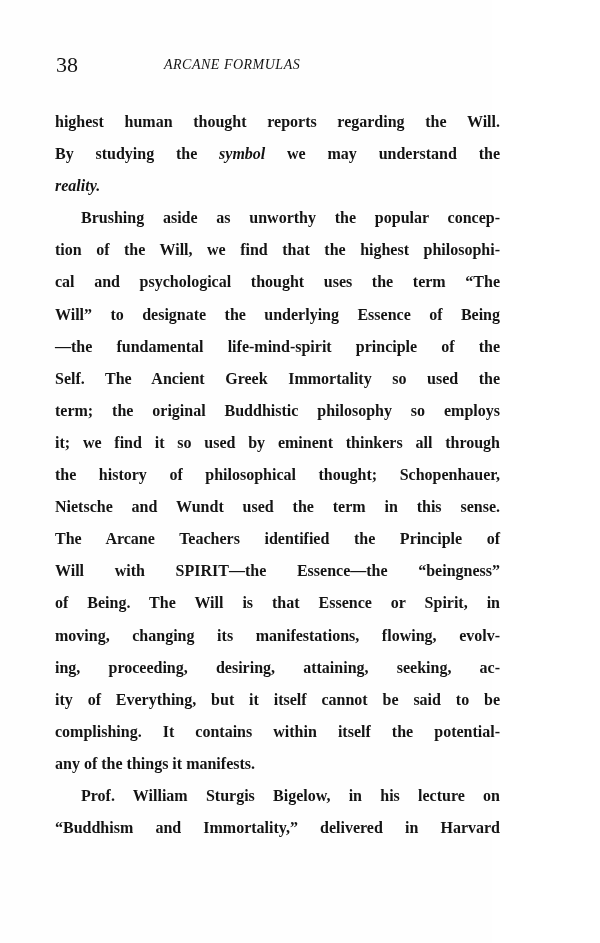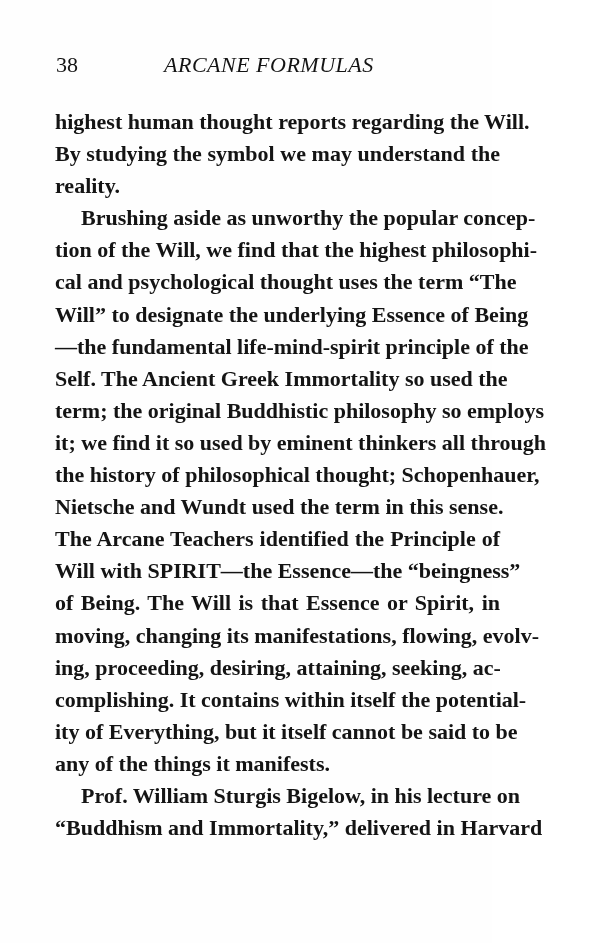--- a/index.html
+++ b/index.html
@@ -35,50 +35,51 @@
       font-family: "Liberation Serif", serif;
       font-size: 22px;
       line-height: 30px;
     }
     .book-title {
       position: absolute;
       left: 108px;
       top: 0;
       font-family: "Liberation Serif", serif;
       font-style: italic;
-      font-size: 22px;
+      font-size: 14px;
       letter-spacing: 0.5px;
       line-height: 30px;
     }
     .body-text {
       position: absolute;
       top: 122px;
       left: 55px;
       width: 445px;
     }
     .line {
       display: block;
       height: 32.1px;
       font-family: "Liberation Serif", serif;
       font-weight: bold;
-      font-size: 22px;
+      font-size: 16px;
       line-height: 32.1px;
       text-align: justify;
       text-align-last: justify;
       white-space: nowrap;
       overflow: visible;
       transform: translateY(-16px);
     }
     .line.last {
       text-align-last: left;
     }
     .line.indent {
       padding-left: 26px;
     }
     .line .ital {
+      font-style: italic;
       margin-top: 25px;
     }
   </style>
 </head>
 <body>
 
 <div class="page">
   <div class="running-head">
     <span class="page-number">38</span>
     <span class="book-title">ARCANE FORMULAS</span>
@@ -96,19 +97,19 @@
       <div class="line"><span>Self.  The Ancient Greek Immortality so used the</span></div>
       <div class="line"><span>term; the original Buddhistic philosophy so employs</span></div>
       <div class="line"><span>it; we find it so used by eminent thinkers all through</span></div>
       <div class="line"><span>the history of philosophical thought; Schopenhauer,</span></div>
       <div class="line"><span>Nietsche and Wundt used the term in this sense.</span></div>
       <div class="line"><span>The Arcane Teachers identified the Principle of</span></div>
       <div class="line"><span>Will with SPIRIT—the Essence—the “beingness”</span></div>
       <div class="line"><span>of Being.  The Will is that Essence or Spirit, in</span></div>
       <div class="line"><span>moving, changing its manifestations, flowing, evolv-</span></div>
       <div class="line"><span>ing, proceeding, desiring, attaining, seeking, ac-</span></div>
+      <div class="line"><span>ity of Everything, but it itself cannot be said to be</span></div>
       <div class="line"><span>complishing.  It contains within itself the potential-</span></div>
-      <div class="line"><span>ity of Everything, but it itself cannot be said to be</span></div>
       <div class="line last"><span>any of the things it manifests.</span></div>
       <div class="line indent"><span>Prof. William Sturgis Bigelow, in his lecture on</span></div>
       <div class="line"><span>“Buddhism and Immortality,” delivered in Harvard</span></div>
     </div>
 </div>
 
 </body></html>

